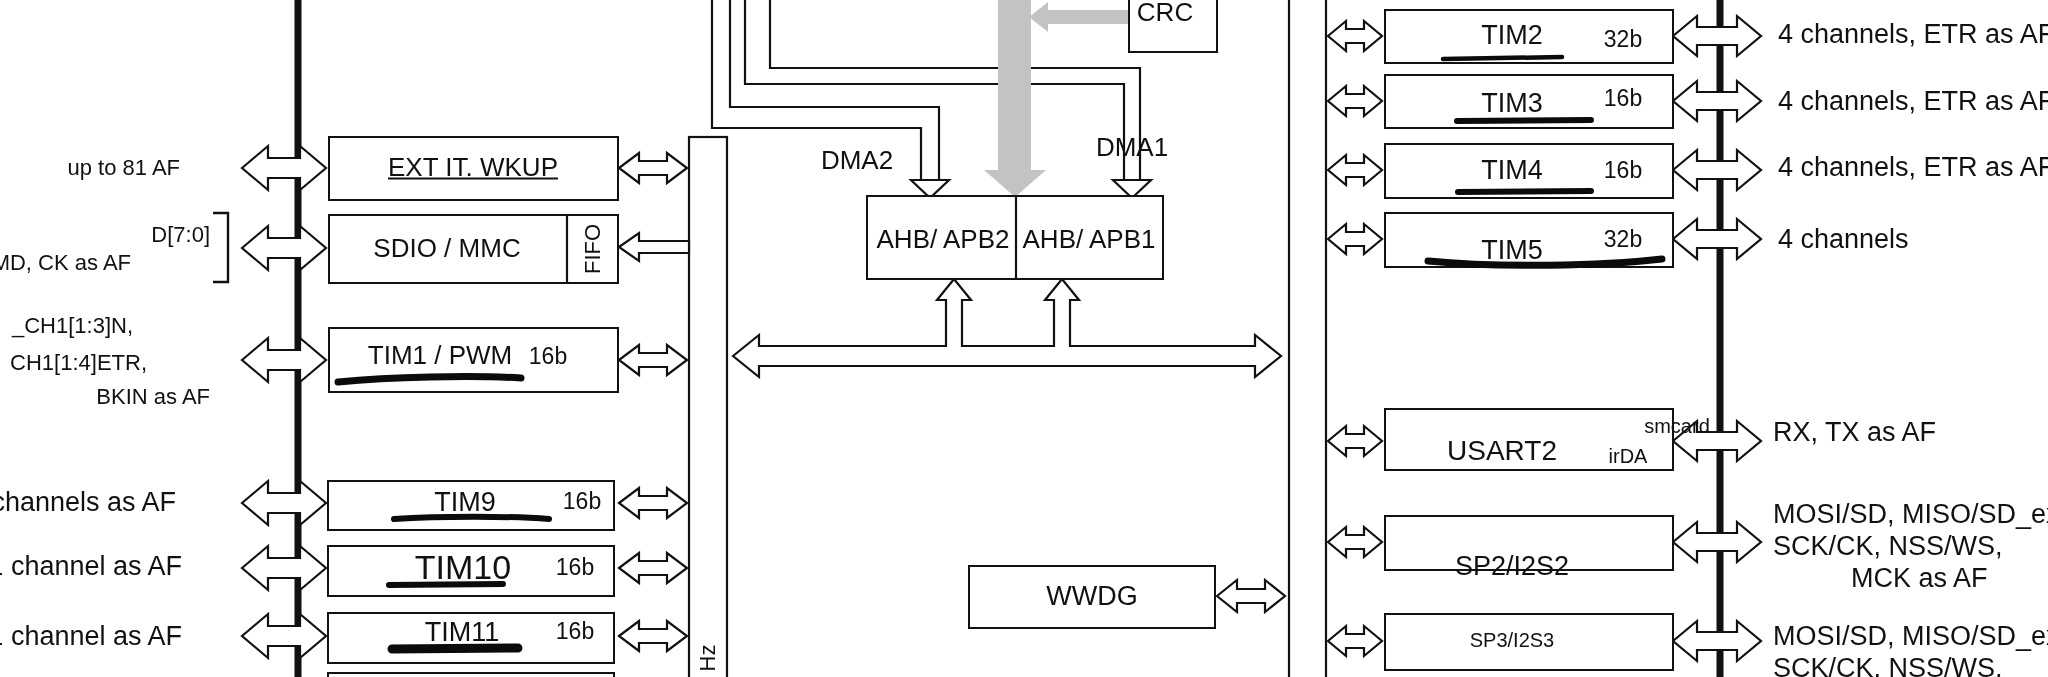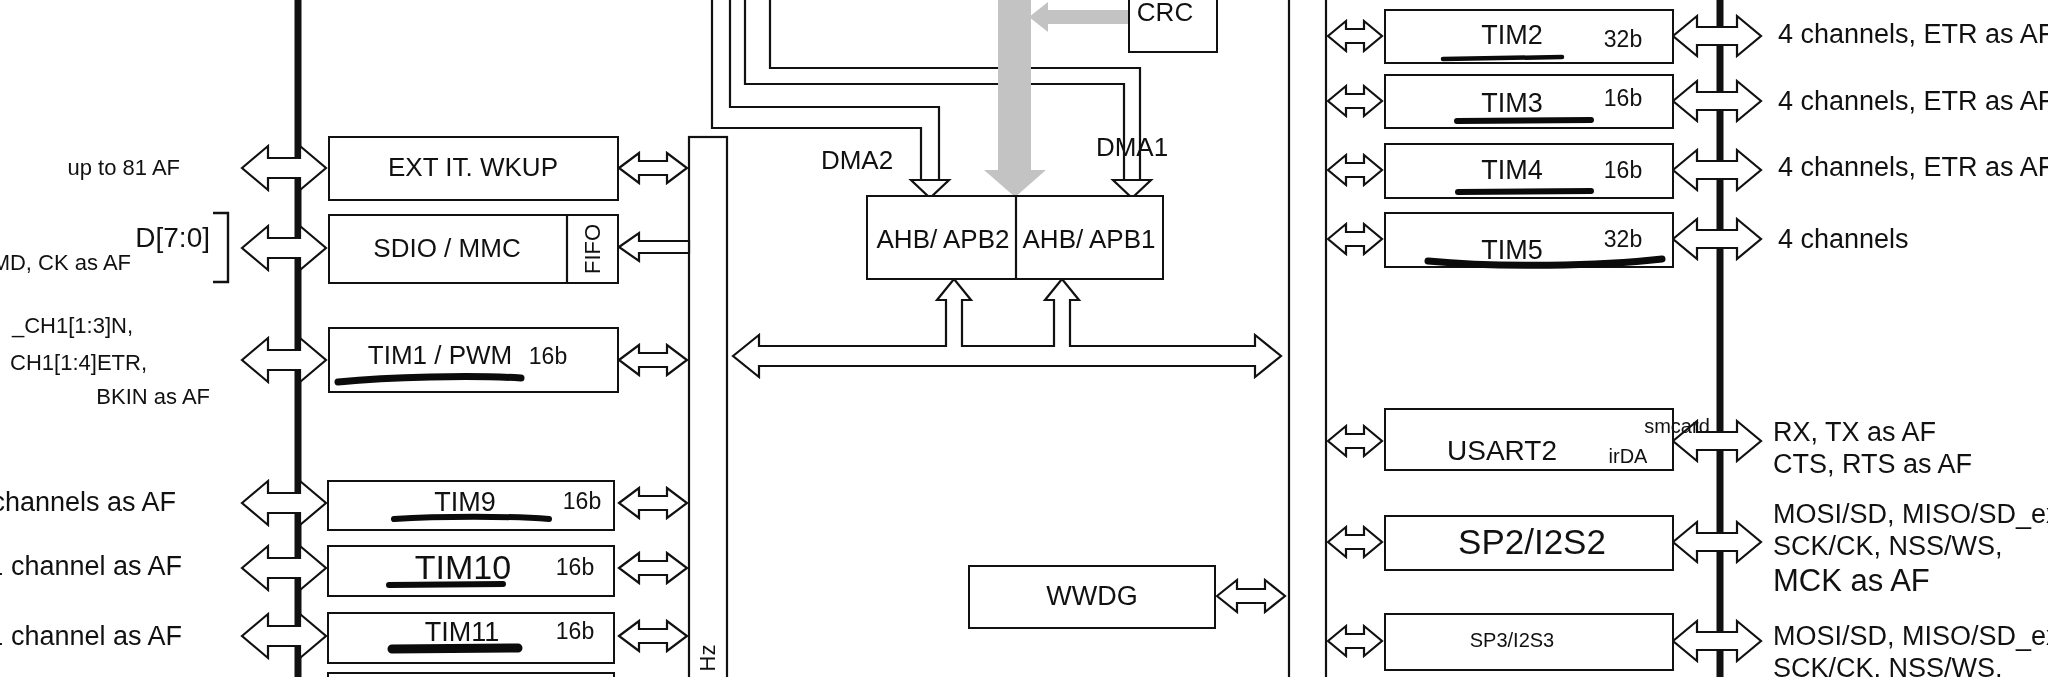--- a/index.html
+++ b/index.html
@@ -110,30 +110,30 @@
     <path class="marker" stroke-width="6" d="M394,519 C440,516 510,516 549,519"></path>
     <path class="marker" stroke-width="6" d="M389,585 L503,584"></path>
     <path class="marker" stroke-width="9" d="M392,649 L518,648"></path>
     <path class="marker" stroke-width="4.5" d="M1443,59 L1562,57"></path>
     <path class="marker" stroke-width="6" d="M1457,121 L1591,120"></path>
     <path class="marker" stroke-width="6" d="M1458,192 L1591,191"></path>
     <path class="marker" stroke-width="7" d="M1428,261 C1500,268 1600,266 1662,259"></path>
   </svg>
 
   <div class="txt r" style="left:-20px;top:155px;width:200px;font-size:22px;">up to 81 AF</div>
-  <div class="txt r" style="left:60px;top:222px;width:150px;font-size:28px;">D[7:0]</div>
+  <div class="txt r" style="left:60px;top:222px;width:150px;font-size:22px;">D[7:0]</div>
   <div class="txt r" style="left:-60px;top:250px;width:191px;font-size:22px;">CMD, CK as AF</div>
   <div class="txt r" style="left:-60px;top:313px;width:193px;font-size:22px;">_CH1[1:3]N,</div>
   <div class="txt r" style="left:-60px;top:350px;width:207px;font-size:22px;">CH1[1:4]ETR,</div>
   <div class="txt r" style="left:20px;top:384px;width:190px;font-size:22px;">BKIN as AF</div>
   <div class="txt r" style="left:-124px;top:487px;width:300px;font-size:27px;">2 channels as AF</div>
   <div class="txt r" style="left:-70px;top:551px;width:252px;font-size:27px;">1 channel as AF</div>
   <div class="txt r" style="left:-70px;top:621px;width:252px;font-size:27px;">1 channel as AF</div>
 
-  <div class="txt c" style="left:473px;top:167px;font-size:26px;">EXT IT. WKUP</div>
+  <div class="txt c" style="left:473px;top:167px;font-size:26px;text-decoration:underline;">EXT IT. WKUP</div>
   <div class="txt c" style="left:447px;top:248px;font-size:26px;">SDIO / MMC</div>
   <div class="txt rot" style="position:absolute;z-index:3;left:593px;top:249px;font-size:22px;">FIFO</div>
   <div class="txt c" style="left:440px;top:355px;font-size:26px;">TIM1 / PWM</div>
   <div class="txt c" style="left:548px;top:356px;font-size:23px;">16b</div>
   <div class="txt c" style="left:465px;top:502px;font-size:27px;">TIM9</div>
   <div class="txt c" style="left:582px;top:501px;font-size:23px;">16b</div>
   <div class="txt c" style="left:463px;top:567px;font-size:34px;">TIM10</div>
   <div class="txt c" style="left:575px;top:567px;font-size:23px;">16b</div>
   <div class="txt c" style="left:462px;top:632px;font-size:27px;">TIM11</div>
   <div class="txt c" style="left:575px;top:631px;font-size:23px;">16b</div>
@@ -151,28 +151,27 @@
   <div class="txt c" style="left:1512px;top:103px;font-size:27px;">TIM3</div>
   <div class="txt c" style="left:1623px;top:98px;font-size:23px;">16b</div>
   <div class="txt c" style="left:1512px;top:170px;font-size:27px;">TIM4</div>
   <div class="txt c" style="left:1623px;top:170px;font-size:23px;">16b</div>
   <div class="txt c" style="left:1512px;top:239px;font-size:27px;margin-top:11px;">TIM5</div>
   <div class="txt c" style="left:1623px;top:239px;font-size:23px;">32b</div>
 
   <div class="txt c" style="left:1502px;top:451px;font-size:28px;">USART2</div>
   <div class="txt c" style="left:1677px;top:426px;font-size:20px;">smcard</div>
   <div class="txt c" style="left:1628px;top:456px;font-size:20px;">irDA</div>
-  <div class="txt c" style="left:1512px;top:542px;font-size:35px;margin-left:20px;">SP2/I2S2</div>
+  <div class="txt c" style="left:1512px;top:566px;font-size:27px;">SP2/I2S2</div>
   <div class="txt c" style="left:1512px;top:640px;font-size:20px;">SP3/I2S3</div>
 
   <div class="txt" style="left:1778px;top:19px;font-size:27px;">4 channels, ETR as AF</div>
   <div class="txt" style="left:1778px;top:86px;font-size:27px;">4 channels, ETR as AF</div>
   <div class="txt" style="left:1778px;top:152px;font-size:27px;">4 channels, ETR as AF</div>
   <div class="txt" style="left:1778px;top:224px;font-size:27px;">4 channels</div>
   <div class="txt" style="left:1773px;top:417px;font-size:27px;">RX, TX as AF</div>
-  <div class="txt" style="left:1773px;top:449px;font-size:27px;">CTS, RTS as AF</div>
   <div class="txt" style="left:1773px;top:499px;font-size:27px;">MOSI/SD, MISO/SD_ext,</div>
   <div class="txt" style="left:1773px;top:531px;font-size:27px;">SCK/CK, NSS/WS,</div>
-  <div class="txt" style="left:1773px;top:563px;font-size:31px;">MCK as AF</div>
+  <div class="txt" style="left:1851px;top:563px;font-size:27px;">MCK as AF</div>
   <div class="txt" style="left:1773px;top:621px;font-size:27px;">MOSI/SD, MISO/SD_ext,</div>
   <div class="txt" style="left:1773px;top:653px;font-size:27px;">SCK/CK, NSS/WS,</div>
 
 </div>
 
 </body></html>

